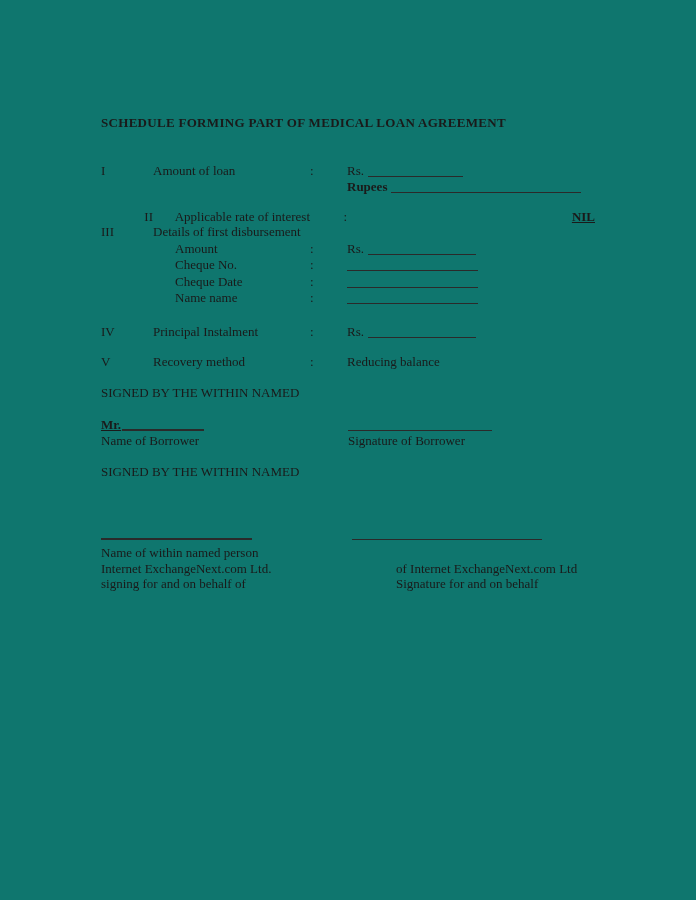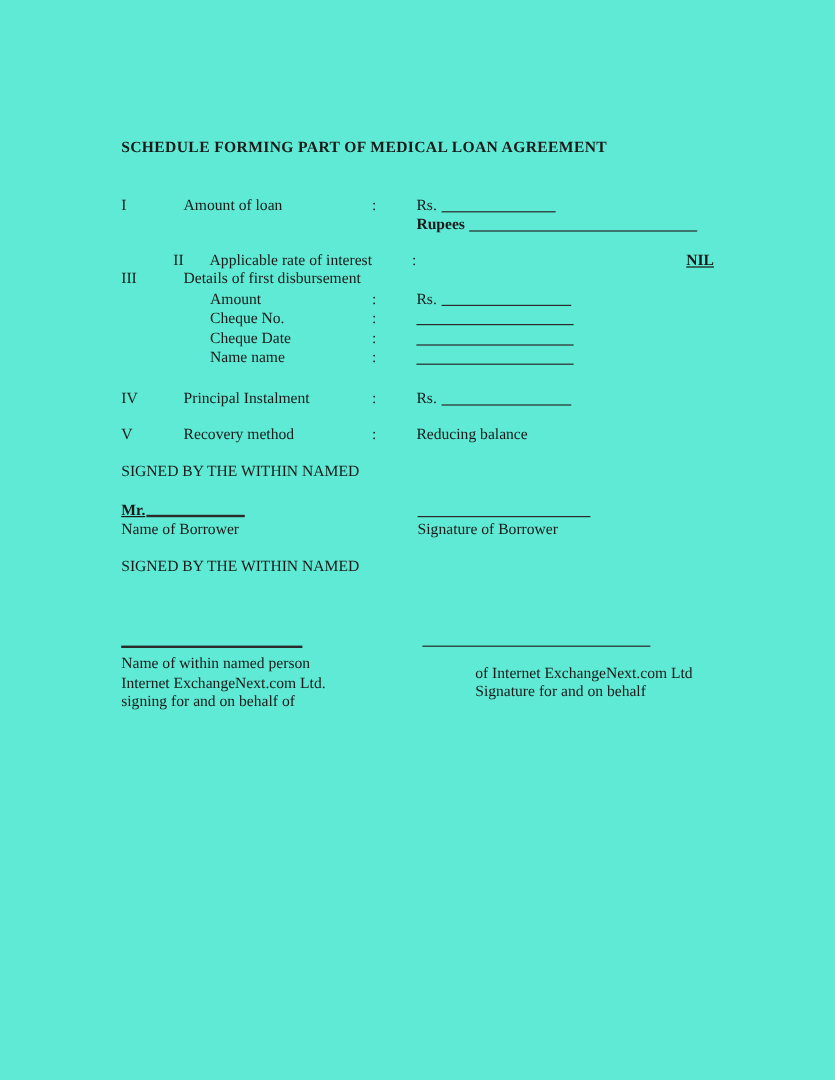--- a/index.html
+++ b/index.html
@@ -4,21 +4,21 @@
 <style>
   html, body {
     margin: 0;
     padding: 0;
     background: #ffffff;
   }
   .page {
     position: relative;
     width: 696px;
     height: 900px;
-    background: #5eead4;
+    background: #0f766e;
     overflow: hidden;
     font-family: "Liberation Serif", "DejaVu Serif", serif;
     font-size: 13px;
     line-height: 15.5px;
     color: #1a1a1a;
   }
   .content {
     position: absolute;
     left: 101px;
     top: 0;
@@ -63,21 +63,21 @@
   .m-rowIV   { margin-top: 17px; }
   .m-rowV    { margin-top: 15px; }
   .m-signed1 { margin-top: 15px; }
   .m-borrow  { margin-top: 15px; }
   .m-signed2 { margin-top: 16px; }
   .m-blank   { margin-top: 44px; }
   .m-names   { margin-top: 4px; gap: 48px; }
   
   .sigrow {
     display: flex;
-    align-items: center;
+    align-items: flex-end;
   }
   .sigrow .left  { width: 247px; flex: 0 0 247px; }
   .sigrow .right { flex: 1; }
 </style>
 </head>
 <body>
 
 <div class="page">
   <div class="content">
 

